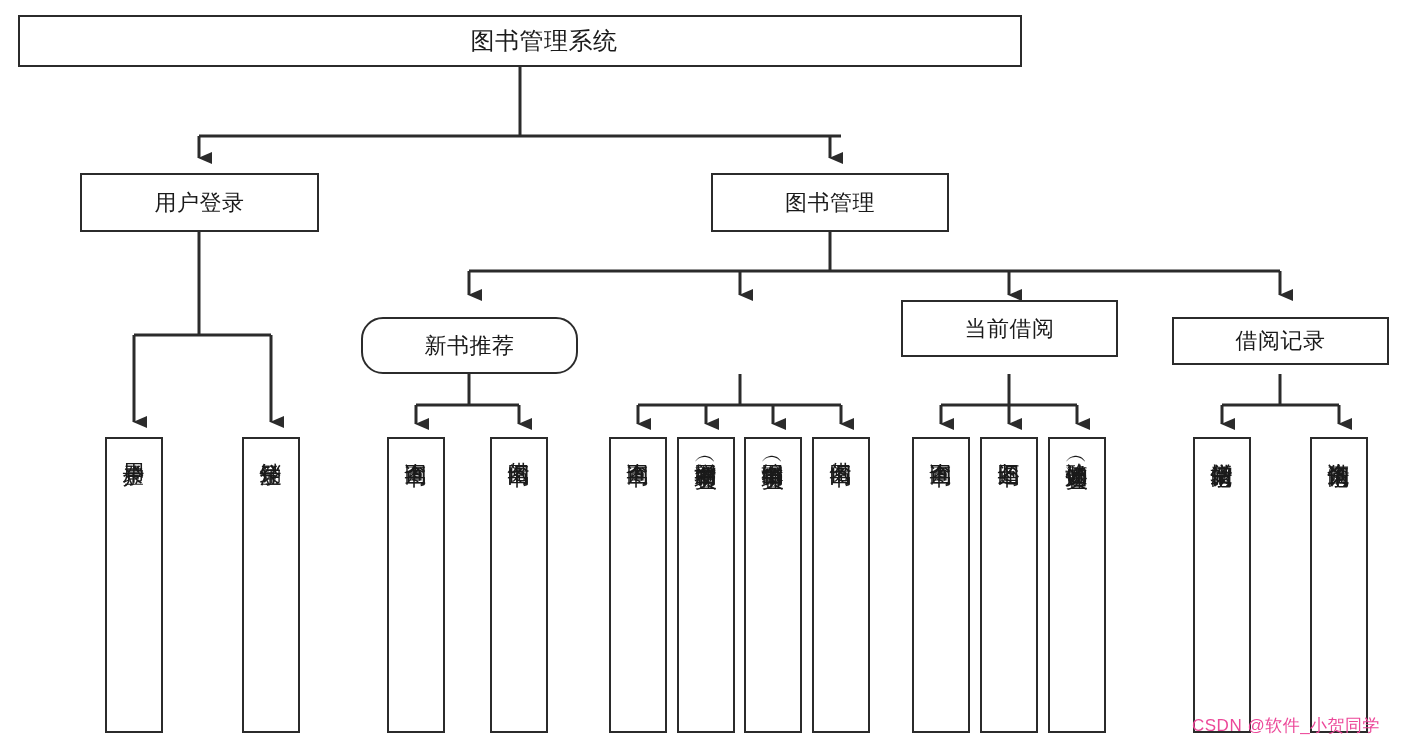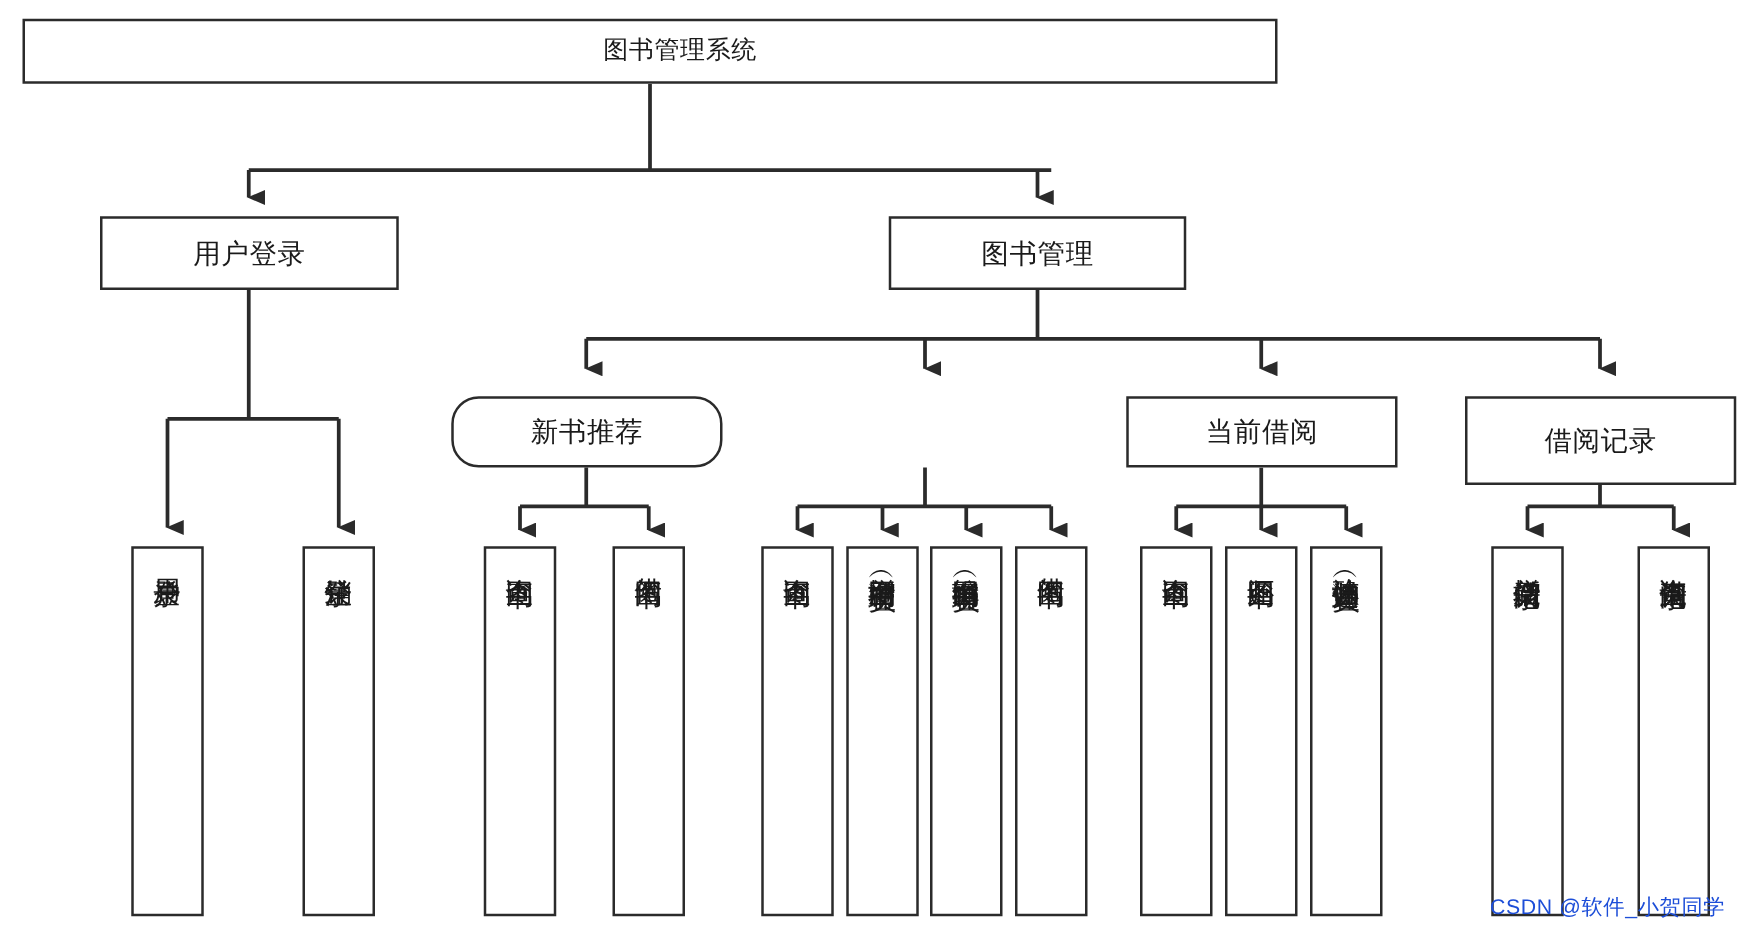--- a/index.html
+++ b/index.html
@@ -41,41 +41,41 @@
     text-align: center;
     line-height: 1.16;
     white-space: nowrap;
   }
   
   .node.horiz .node-label {
     font-size: 22px;
     letter-spacing: 0.5px;
   }
   .node.root .node-label {
-    font-size: 20px;
+    font-size: 24px;
     margin-left: 48px;
   }
   
   .node.vert {
     align-items: flex-start;
     padding-top: 6px;
   }
   .node.vert .node-label {
     writing-mode: vertical-rl;
     text-orientation: upright;
     font-size: 22px;
     line-height: 1.05;
     letter-spacing: 1px;
     white-space: pre;
     max-height: 100%;
   }
   .watermark {
     position: absolute;
     font-size: 17px;
-    color: #1d4ed8;
+    color: #ec4899;
     letter-spacing: 0.5px;
     white-space: nowrap;
     user-select: none;
   }
 </style>
 </head>
 <body>
 
 <div id="canvas">
 
@@ -136,24 +136,24 @@
   <div class="node horiz" style="left:80px; top:173px; width:239px; height:59px;">
     <span class="node-label">用户登录</span>
   </div>
   <div class="node horiz" style="left:711px; top:173px; width:238px; height:59px;align-items:center;">
     <span class="node-label">图书管理</span>
   </div>
 
   <div class="node horiz" style="left:361px; top:317px; width:217px; height:57px;border-radius:22px;">
     <span class="node-label">新书推荐</span>
   </div>
-  <div class="node horiz" style="left:901px; top:317px; width:217px; height:57px;align-items:center;">
+  <div class="node horiz" style="left:901px; top:300px; width:217px; height:57px;align-items:center;">
     <span class="node-label">当前借阅</span>
   </div>
-  <div class="node horiz" style="left:1172px; top:317px; width:217px; height:71px;">
+  <div class="node horiz" style="left:1172px; top:317px; width:217px; height:48px;">
     <span class="node-label">借阅记录</span>
   </div>
 
   <div class="node vert" style="left:105px; top:437px; width:58px; height:296px;">
     <span class="node-label">用户登录</span>
   </div>
   <div class="node vert" style="left:242px; top:437px; width:58px; height:296px;">
     <span class="node-label">注销登录</span>
   </div>
 

